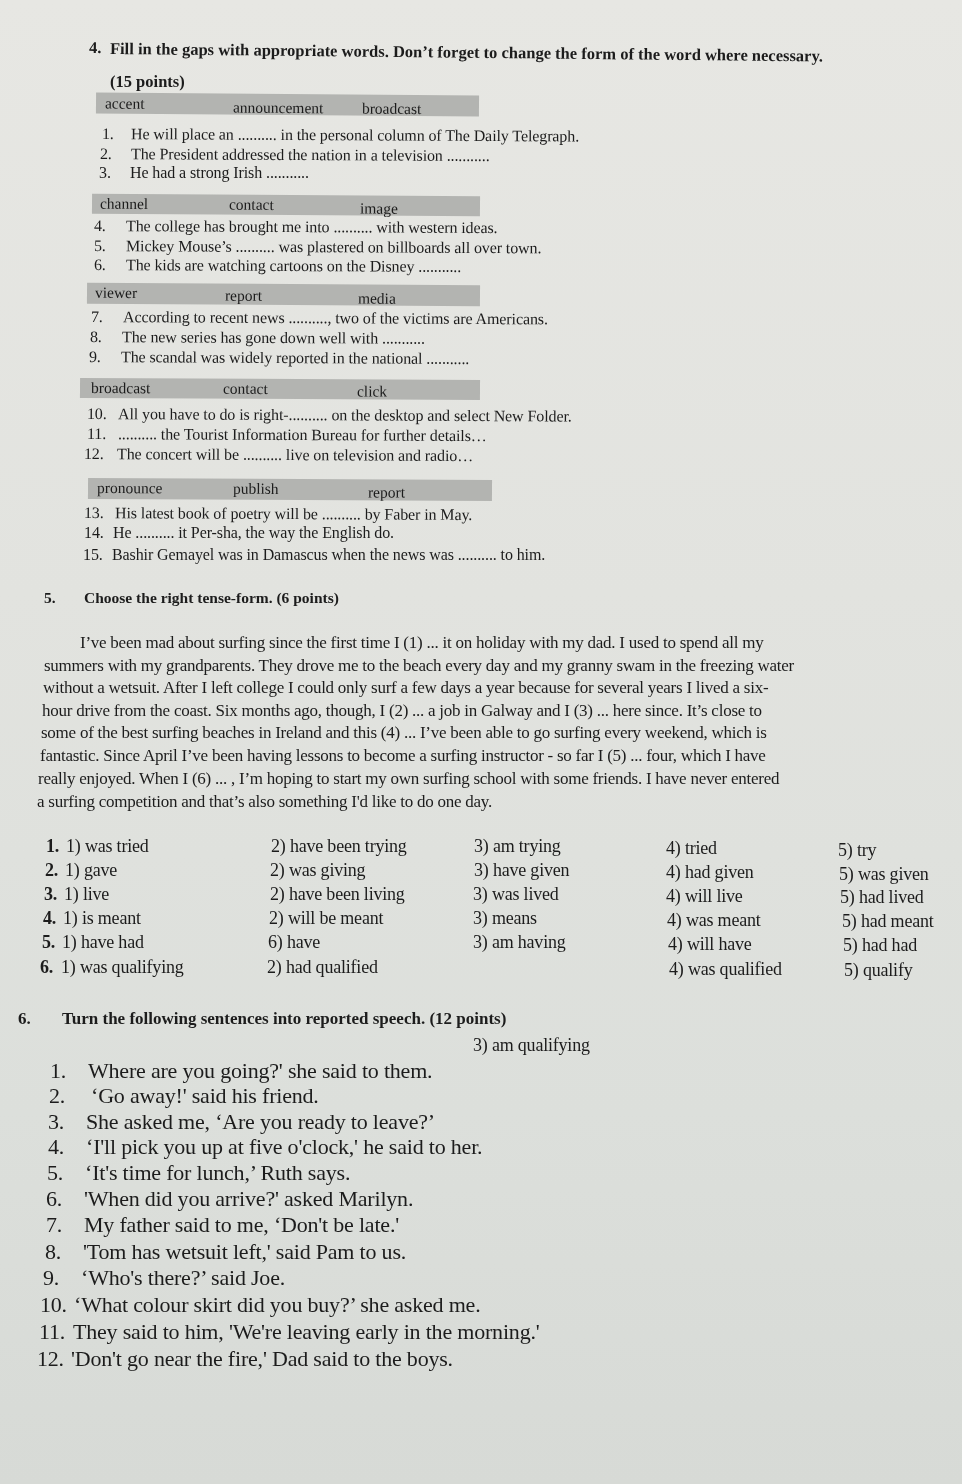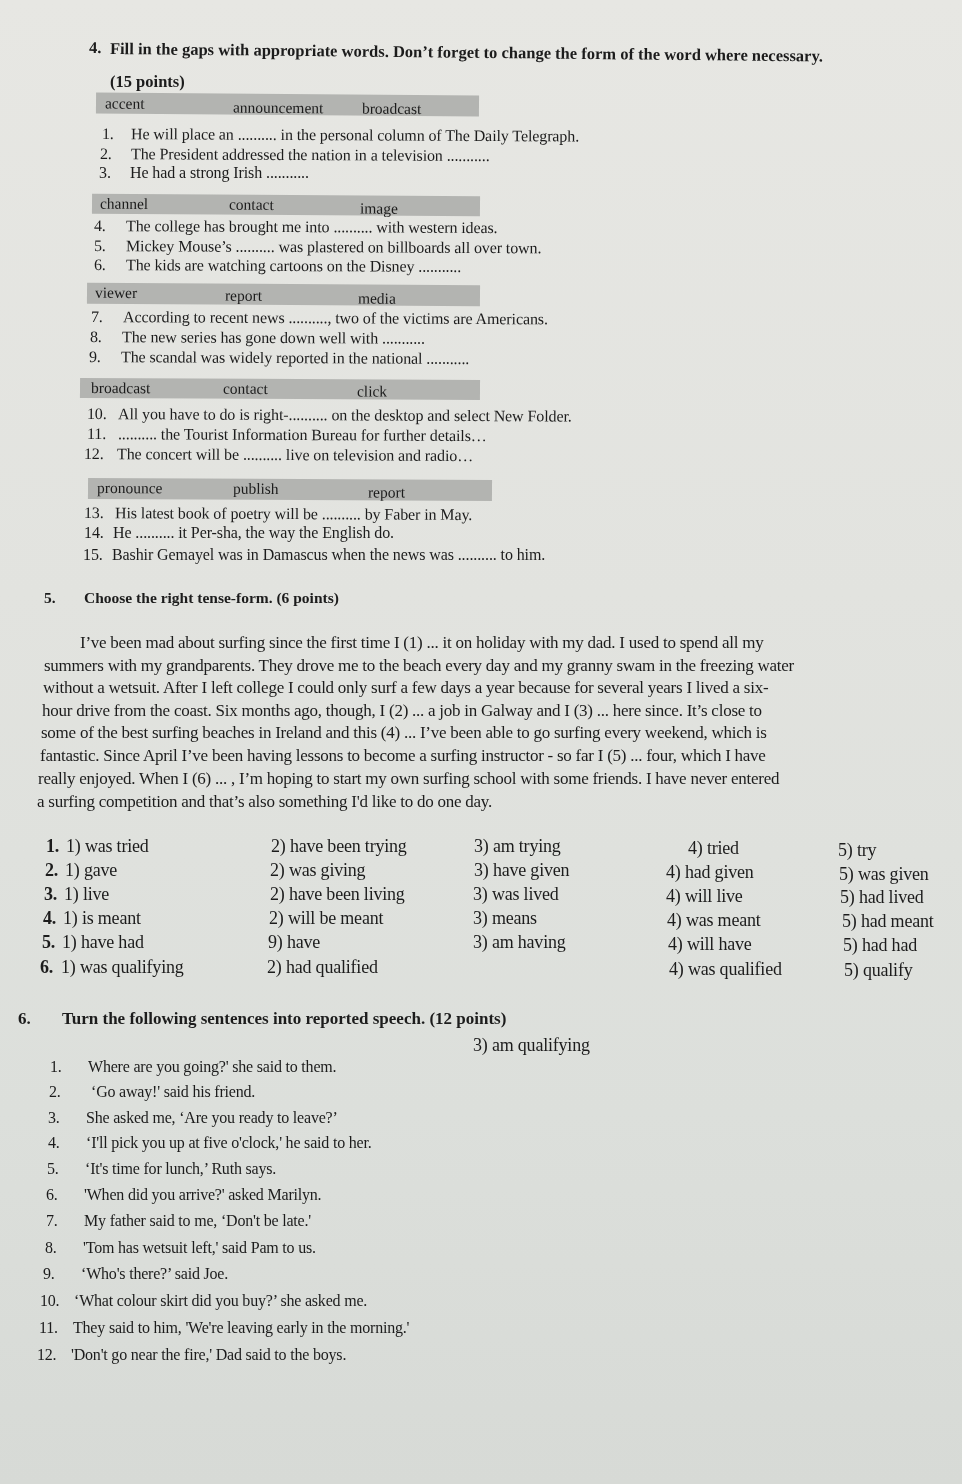--- a/index.html
+++ b/index.html
@@ -16,21 +16,21 @@
   .wordbox {
     position: absolute; height: 21px; background: #b3b4b1;
     font-size: 15.5px; line-height: 21px;
   }
   .wordbox span { position: absolute; top: 0; }
   .line { position: absolute; font-size: 16px; white-space: nowrap; letter-spacing: -0.1px; }
   .line .n { display: inline-block; }
   .para { position: absolute; font-size: 17px; line-height: 22.8px; white-space: nowrap; letter-spacing: -0.25px; }
   .opt { position: absolute; font-size: 18px; white-space: nowrap; letter-spacing: -0.2px; }
   .opt b { font-weight: bold; }
-  .rs { position: absolute; font-size: 16px; white-space: nowrap; letter-spacing: -0.2px; }
+  .rs { position: absolute; font-size: 22px; white-space: nowrap; letter-spacing: -0.2px; }
   .rs .n { display: inline-block; width: 38px; }
   .rs .n2 { display: inline-block; width: 34px; }
 </style>
 </head>
 <body>
 
 <div>
   <span class="abs task-num" style="left:89px;top:38px;transform:rotate(0.6deg);">4.</span>
   <span class="abs task-title" style="left:110px;top:39px;transform:rotate(0.6deg);transform-origin:left;">Fill in the gaps with appropriate words. Don’t forget to change the form of the word where necessary.</span>
   <span class="abs task-title" style="left:110px;top:60px;margin-top:12px;">(15 points)</span>
@@ -96,21 +96,21 @@
     <div class="para" style="left:37px;top:791px;">a surfing competition and that’s also something I'd like to do one day.</div>
   </div>
 
   <div>
 
     <div>
       <span class="opt" style="left:46px;top:836px;"><b>1.</b></span>
       <span class="opt" style="left:66px;top:836px;">1) was tried</span>
       <span class="opt" style="left:271px;top:836px;">2) have been trying</span>
       <span class="opt" style="left:474px;top:836px;">3) am trying</span>
-      <span class="opt" style="left:688px;top:838px;">4) tried</span>
+      <span class="opt" style="left:666px;top:838px;">4) tried</span>
       <span class="opt" style="left:838px;top:840px;">5) try</span>
     </div>
 
     <div>
       <span class="opt" style="left:45px;top:860px;"><b>2.</b></span>
       <span class="opt" style="left:65px;top:860px;">1) gave</span>
       <span class="opt" style="left:270px;top:860px;">2) was giving</span>
       <span class="opt" style="left:474px;top:860px;">3) have given</span>
       <span class="opt" style="left:666px;top:862px;">4) had given</span>
       <span class="opt" style="left:839px;top:864px;">5) was given</span>
@@ -130,21 +130,21 @@
       <span class="opt" style="left:63px;top:908px;">1) is meant</span>
       <span class="opt" style="left:269px;top:908px;">2) will be meant</span>
       <span class="opt" style="left:473px;top:908px;">3) means</span>
       <span class="opt" style="left:667px;top:910px;">4) was meant</span>
       <span class="opt" style="left:842px;top:911px;">5) had meant</span>
     </div>
 
     <div>
       <span class="opt" style="left:42px;top:932px;"><b>5.</b></span>
       <span class="opt" style="left:62px;top:932px;">1) have had</span>
-      <span class="opt" style="left:268px;top:932px;">9) have</span>
+      <span class="opt" style="left:268px;top:932px;">6) have</span>
       <span class="opt" style="left:473px;top:932px;">3) am having</span>
       <span class="opt" style="left:668px;top:934px;">4) will have</span>
       <span class="opt" style="left:843px;top:935px;">5) had had</span>
     </div>
 
     <div>
       <span class="opt" style="left:40px;top:957px;"><b>6.</b></span>
       <span class="opt" style="left:61px;top:957px;">1) was qualifying</span>
       <span class="opt" style="left:267px;top:957px;">2) had qualified</span>
       <span class="opt" style="left:473px;top:991px;margin-top:44px;">3) am qualifying</span>

